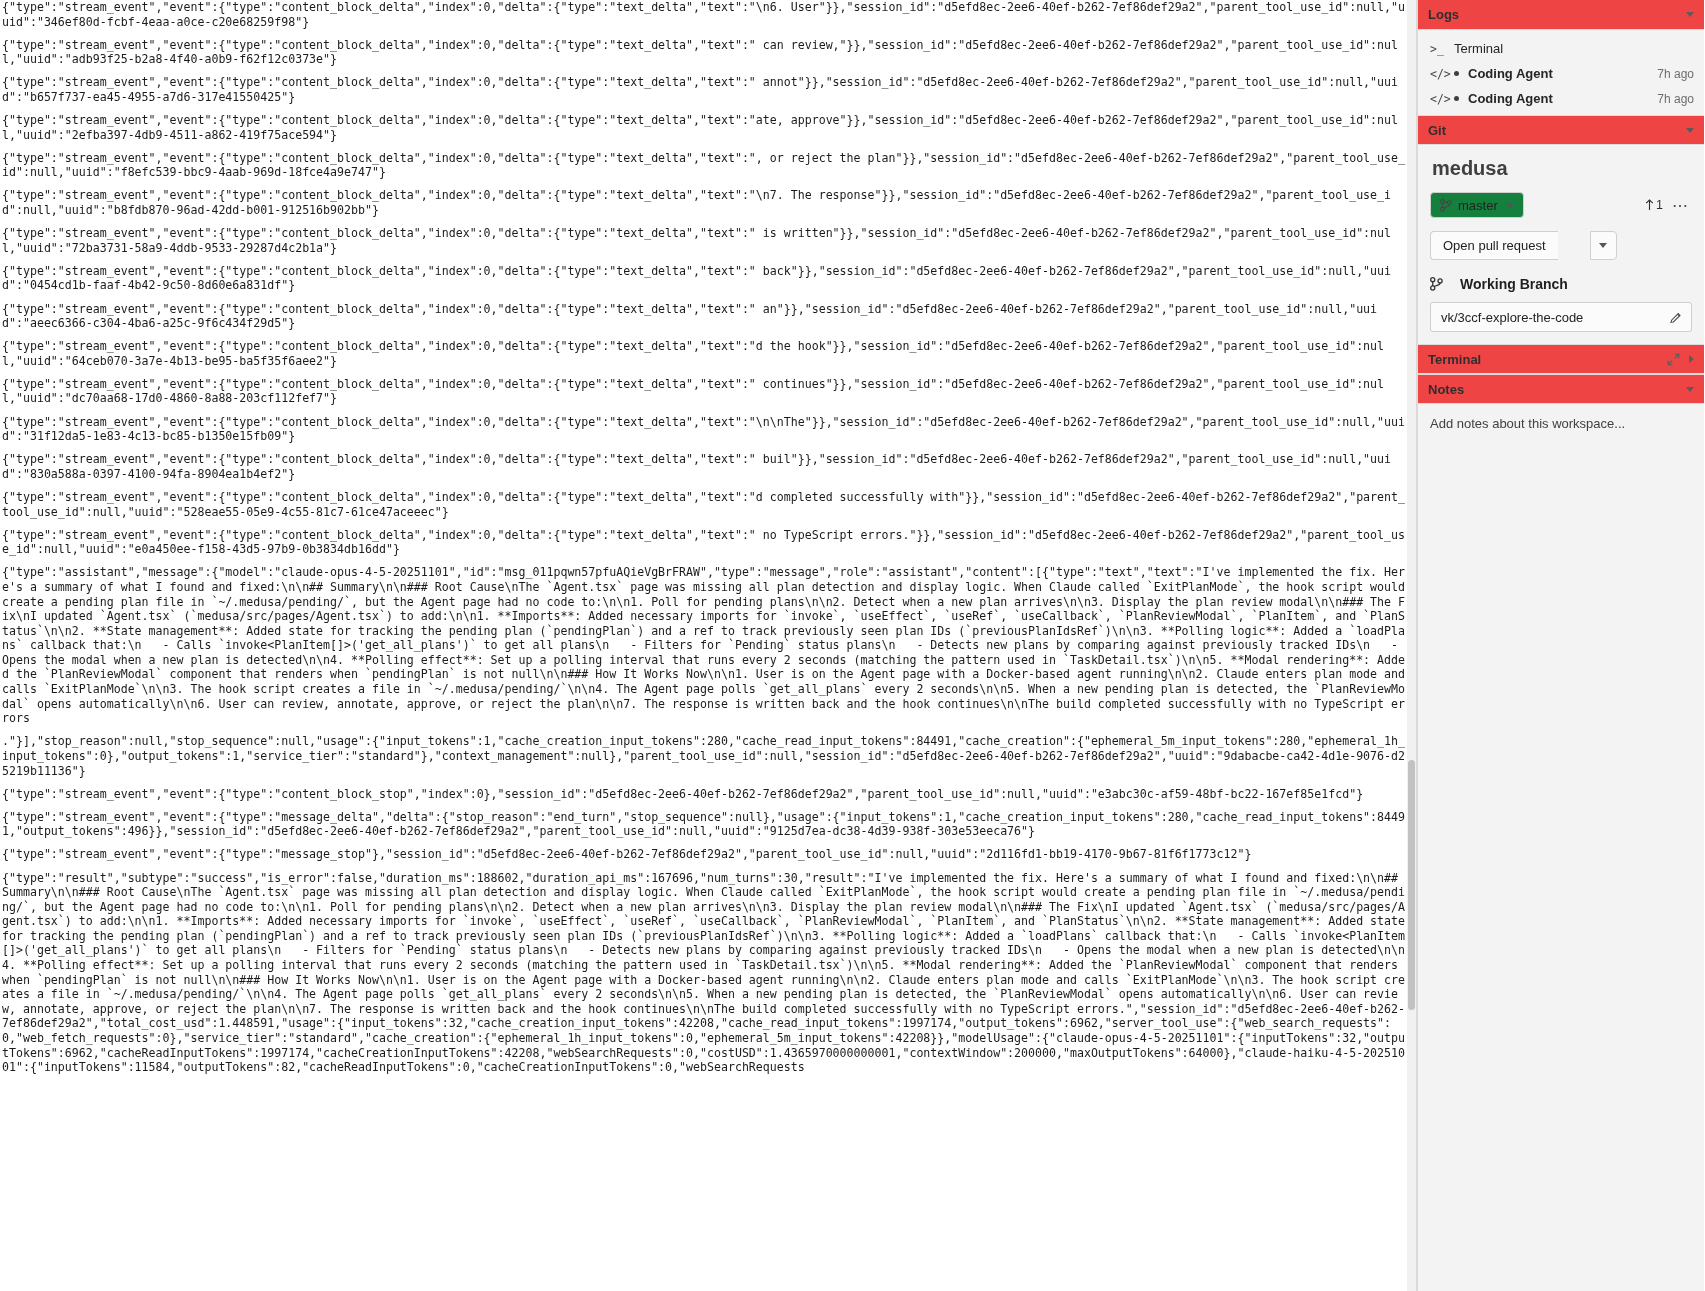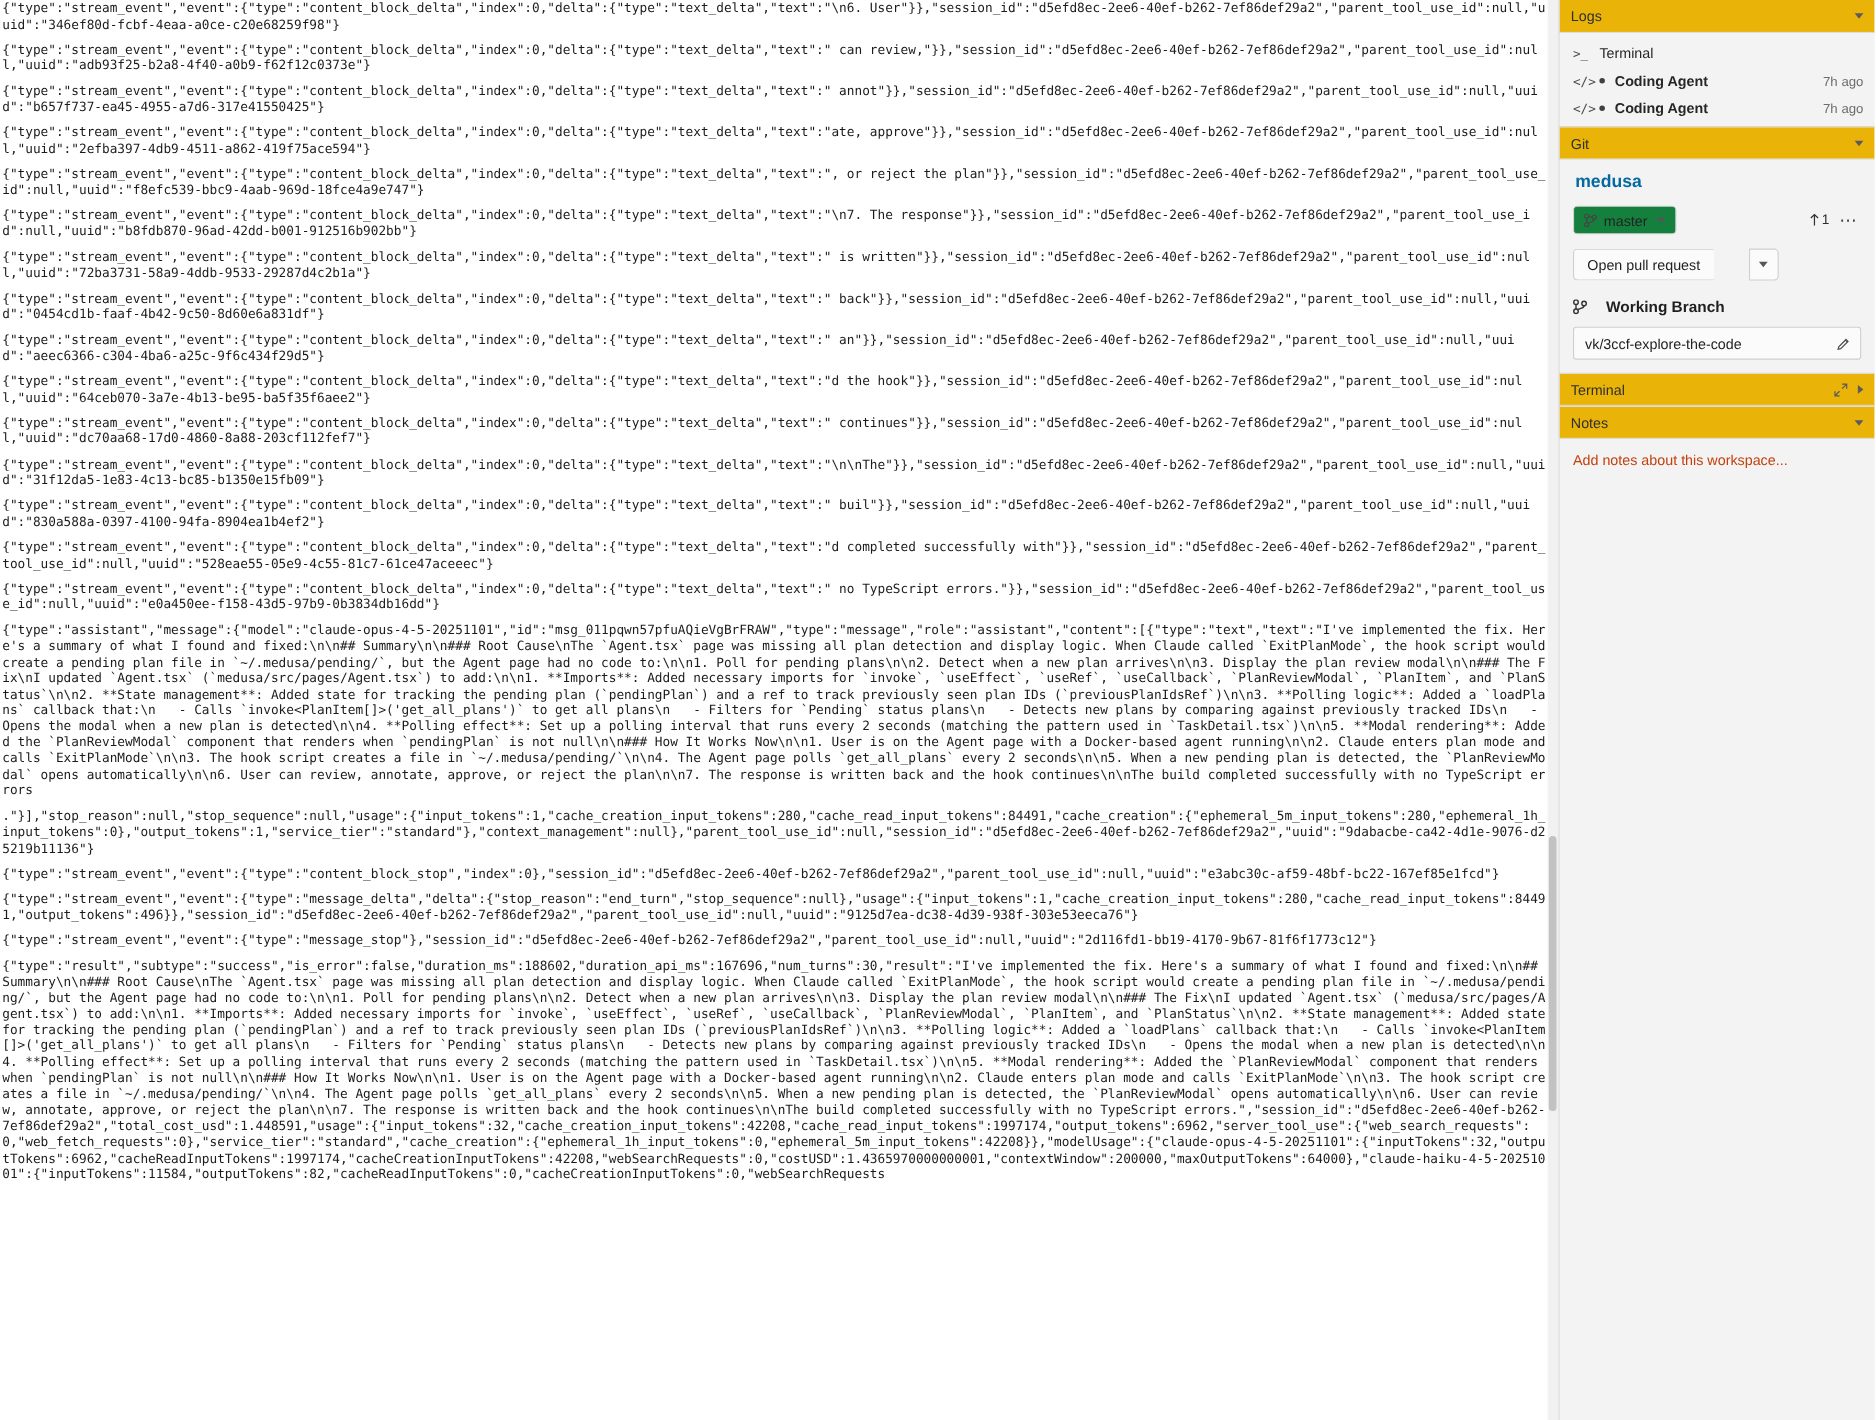--- a/index.html
+++ b/index.html
@@ -69,24 +69,24 @@
     flex-direction: column;
     position: relative;
     font-size: 13px;
     color: #2b2b2b;
   }
   .section-header {
     height: 30px;
     display: flex;
     align-items: center;
     padding: 0 10px;
-    font-weight: normal;
+    font-weight: bold;
     font-size: 13px;
     color: #2f2f2f;
-    background: #eab308;
+    background: #ef4444;
     border-top: 1px solid #dcdcdc;
     border-bottom: 1px solid #dcdcdc;
     user-select: none;
     gap: 48px;
   }
   .section-header .title { flex: 1; }
   .section-header .hdr-icons {
     display: flex;
     align-items: center;
     gap: 9px;
@@ -145,23 +145,23 @@
     font-size: 13px;
     color: #2b2b2b;
     font-family: "Liberation Sans", sans-serif;
     outline: none;
   }
   .search-input::placeholder { color: #9a9a9a; }
 
   
   .git-body { padding: 10px 12px 12px 12px; background: #f3f3f3; }
   .repo-name {
-    font-size: 16px;
+    font-size: 20px;
     font-weight: bold;
-    color: #0369a1;
+    color: #404040;
     margin: 2px 0 12px 2px;
   }
   .branch-row {
     display: flex;
     align-items: center;
     margin-bottom: 13px;
     gap: 6px;
   }
   .branch-chip {
     display: flex;
@@ -241,21 +241,21 @@
     padding: 0 8px 0 10px;
     font-size: 13px;
     color: #222;
   }
   .wb-field .val { flex: 1; }
   .wb-field .pencil { color: #4f4f4f; font-size: 13px; }
 
   .notes-body {
     padding: 12px 12px;
     font-size: 13px;
-    color: #c2410c;
+    color: #404040;
     background: #f3f3f3;
     flex: 1;
   }
 
   .svg-ic { display: inline-block; vertical-align: middle; }
 </style>
 </head>
 <body>
 
 <div id="app">

